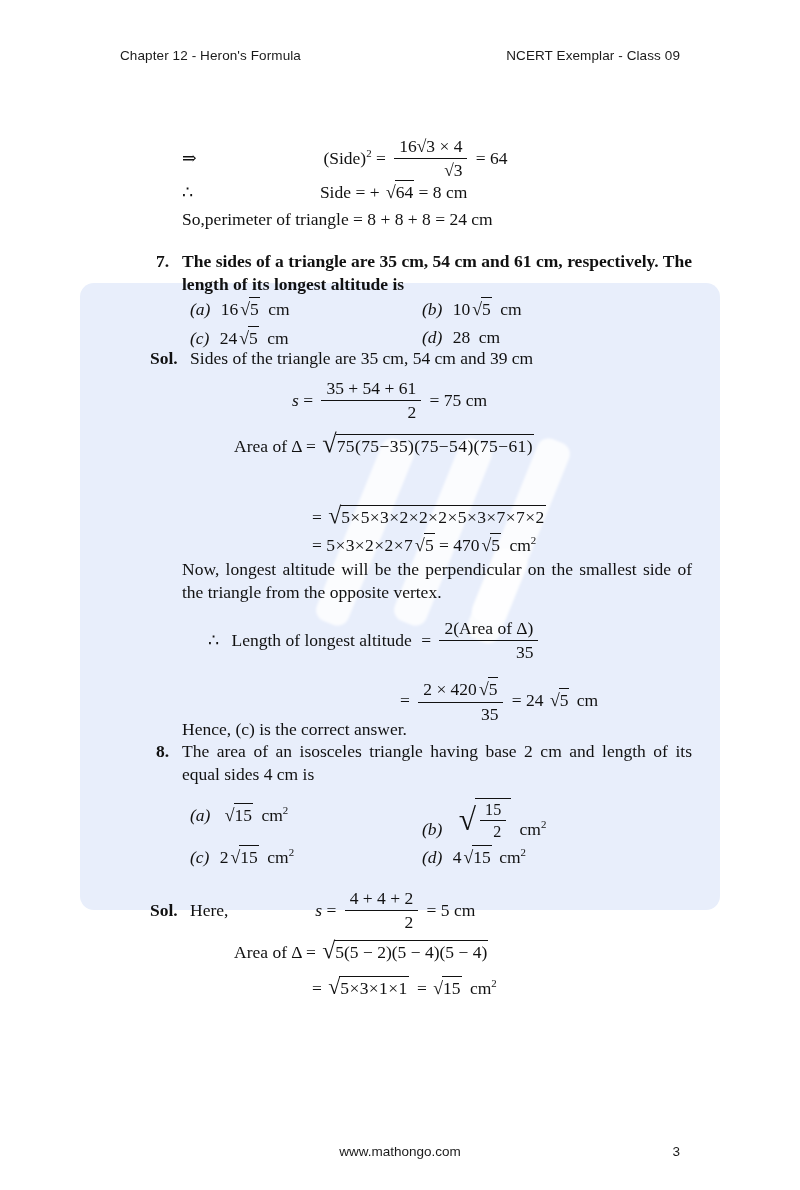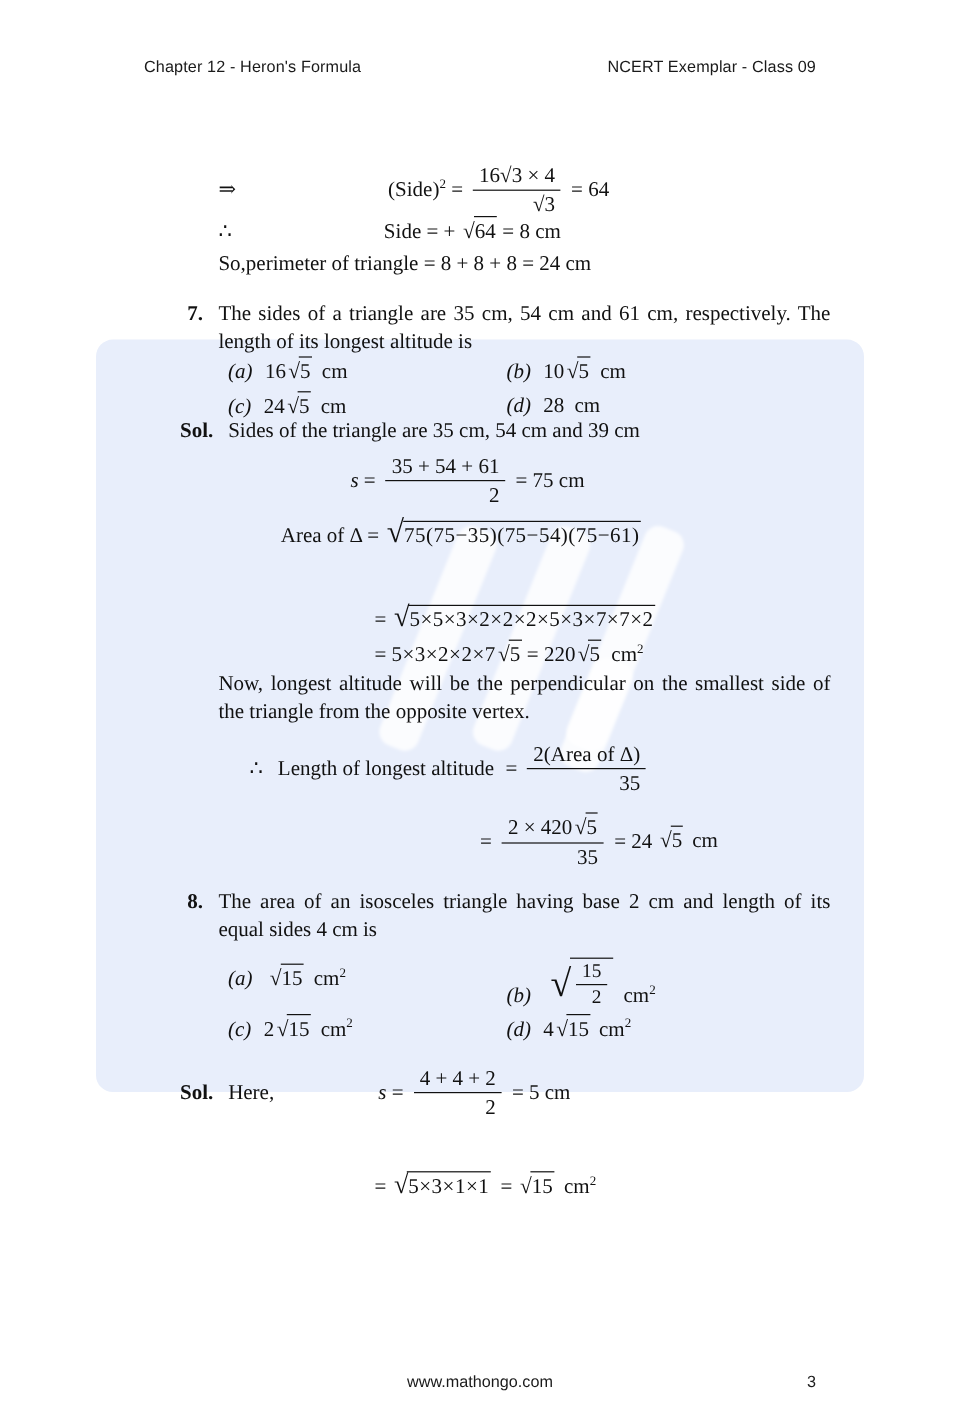--- a/index.html
+++ b/index.html
@@ -168,21 +168,21 @@
       <span>= +</span>
       <span class="sq"><span class="rad">√</span><span class="bar">64</span></span>
       <span>=</span>
       <span>8 cm</span>
     </div>
 
     <div class="ln" style="left:170px; top:208px;">So,perimeter of triangle = 8 + 8 + 8 = 24 cm</div>
 
     <div class="wrapln just" style="left:145px; top:250px; width:535px;">
       <span class="bd" style="position:absolute;left:-1px;">7.</span>
-      <span style="display:block;margin-left:25px;">The sides of a triangle are 35 cm, 54 cm and 61 cm, respectively. The length of its longest altitude is</span>
+      <span style="display:block;margin-left:25px;font-weight:bold;">The sides of a triangle are 35 cm, 54 cm and 61 cm, respectively. The length of its longest altitude is</span>
     </div>
 
     <div class="ln" style="left:178px; top:297px;">
       <span class="it">(a)</span>
       <span style="margin-left:6px;">16</span><span class="sq"><span class="rad">√</span><span class="bar">5</span></span>
       <span style="margin-left:4px;">cm</span>
     </div>
     <div class="ln" style="left:410px; top:297px;">
       <span class="it">(b)</span>
       <span style="margin-left:6px;">10</span><span class="sq"><span class="rad">√</span><span class="bar">5</span></span>
@@ -224,21 +224,21 @@
 
     <div class="ln" style="left:300px; top:500px;">
       <span>=</span>
       <span class="sq"><span class="rad" style="font-size:1.35em;">√</span><span class="bar wide">5×5×3×2×2×2×5×3×7×7×2</span></span>
     </div>
 
     <div class="ln" style="left:300px; top:533px;">
       <span>=</span>
       <span class="wide">5×3×2×2×7</span><span class="sq"><span class="rad">√</span><span class="bar">5</span></span>
       <span>=</span>
-      <span>220</span><span class="sq"><span class="rad">√</span><span class="bar">5</span></span>
+      <span>470</span><span class="sq"><span class="rad">√</span><span class="bar">5</span></span>
       <span style="margin-left:4px;">cm</span><sup class="ex">2</sup>
     </div>
 
     <div class="wrapln just" style="left:170px; top:558px; width:510px;">Now, longest altitude will be the perpendicular on the smallest side of the triangle from the opposite vertex.</div>
 
     <div class="ln" style="left:196px; top:618px;">
       <span>∴</span>
       <span style="margin-left:8px;">Length of longest altitude</span>
       <span style="margin-left:5px;">=</span>
       <span class="frac">
@@ -252,20 +252,21 @@
       <span class="frac">
         <span class="num"><span>2 × 420</span><span class="sq"><span class="rad">√</span><span class="bar">5</span></span></span>
         <span class="den">35</span>
       </span>
       <span>=</span>
       <span>24</span>
       <span class="sq"><span class="rad">√</span><span class="bar">5</span></span>
       <span style="margin-left:3px;">cm</span>
     </div>
 
+    <div class="ln" style="left:170px; top:718px;">Hence, (c) is the correct answer.</div>
 
     <div class="wrapln just" style="left:145px; top:740px; width:535px;">
       <span class="bd" style="position:absolute;left:-1px;">8.</span>
       <span style="display:block;margin-left:25px;">The area of an isosceles triangle having base 2 cm and length of its equal sides 4 cm is</span>
     </div>
 
     <div class="ln" style="left:178px; top:803px;">
       <span class="it">(a)</span>
       <span class="sq" style="margin-left:8px;"><span class="rad">√</span><span class="bar">15</span></span>
       <span style="margin-left:4px;">cm</span><sup class="ex">2</sup>
@@ -303,20 +304,25 @@
       <span class="it">s</span>
       <span>=</span>
       <span class="frac">
         <span class="num">4 + 4 + 2</span>
         <span class="den">2</span>
       </span>
       <span>=</span>
       <span>5 cm</span>
     </div>
 
+    <div class="ln" style="left:222px; top:935px;">
+      <span>Area of Δ</span>
+      <span>=</span>
+      <span class="sq"><span class="rad" style="font-size:1.35em;">√</span><span class="bar">5(5 − 2)(5 − 4)(5 − 4)</span></span>
+    </div>
 
     <div class="ln" style="left:300px; top:973px;">
       <span>=</span>
       <span class="sq"><span class="rad" style="font-size:1.25em;">√</span><span class="bar wide">5×3×1×1</span></span>
       <span style="margin-left:4px;">=</span>
       <span class="sq"><span class="rad">√</span><span class="bar">15</span></span>
       <span style="margin-left:4px;">cm</span><sup class="ex">2</sup>
     </div>
 
 

